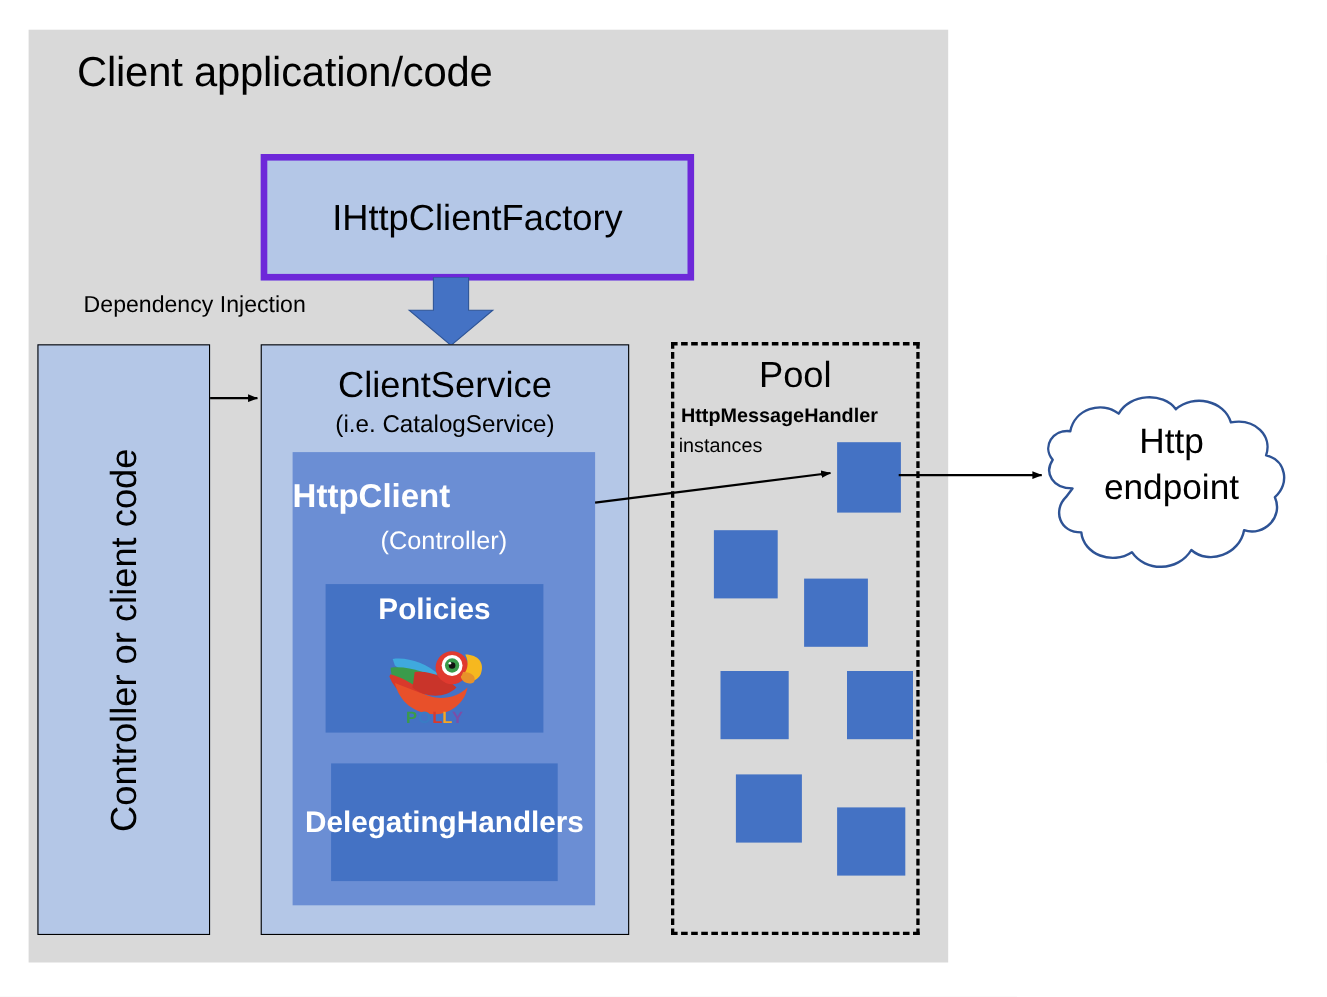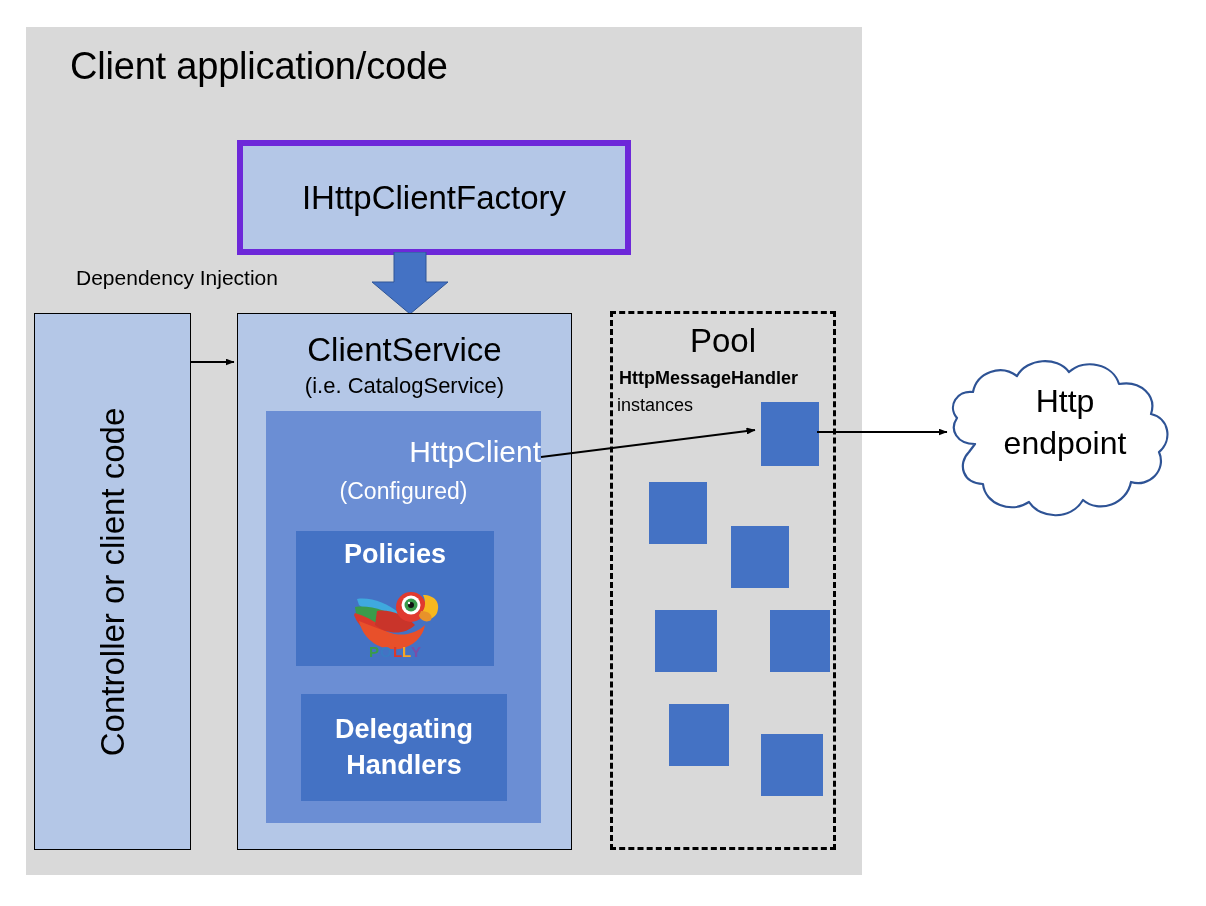--- a/index.html
+++ b/index.html
@@ -139,23 +139,23 @@
     top: 97px;
     width: 275px;
     height: 412px;
     background: #6b8ed4;
   }
   .hc-title {
     position: absolute;
     left: 0;
     right: 0;
     top: 24px;
-    text-align: right;
+    text-align: left;
     font-size: 30px;
-    font-weight: normal;
+    font-weight: bold;
     color: #ffffff;
     white-space: nowrap;
   }
   .hc-subtitle {
     position: absolute;
     left: 0;
     right: 0;
     top: 67px;
     text-align: center;
     font-size: 23px;
@@ -194,21 +194,21 @@
 
   
   .handlers-box {
     position: absolute;
     left: 35px;
     top: 283px;
     width: 206px;
     height: 107px;
     background: #4472c4;
     display: flex;
-    flex-direction: column;
+    flex-direction: row;
     align-items: center;
     justify-content: center;
   }
   .handlers-box .line {
     font-size: 27px;
     font-weight: bold;
     color: #ffffff;
     line-height: 1.32;
     white-space: nowrap;
   }
@@ -308,21 +308,21 @@
   <div class="controller-box">
     <span class="controller-label">Controller or client code</span>
   </div>
 
   <div class="clientservice-box">
     <div class="cs-title">ClientService</div>
     <div class="cs-subtitle">(i.e. CatalogService)</div>
 
     <div class="httpclient-box">
       <div class="hc-title">HttpClient</div>
-      <div class="hc-subtitle">(Configured)</div>
+      <div class="hc-subtitle">(Controller)</div>
 
       <div class="policies-box">
         <div class="policies-title">Policies</div>
 
         <div class="polly-logo">
           <svg width="92" height="82" viewBox="0 0 92 82" xmlns="http://www.w3.org/2000/svg">
 
             <path d="M8 22 C22 20 38 26 50 36 C36 40 20 36 10 28 Z" fill="#3FA9DE"></path>
             <path d="M6 30 C22 28 40 34 54 44 C38 50 18 46 7 37 Z" fill="#3A9B4B"></path>
             <path d="M5 38 C10 52 26 64 45 66 C40 54 26 42 6 36 Z" fill="#D9392B"></path>

